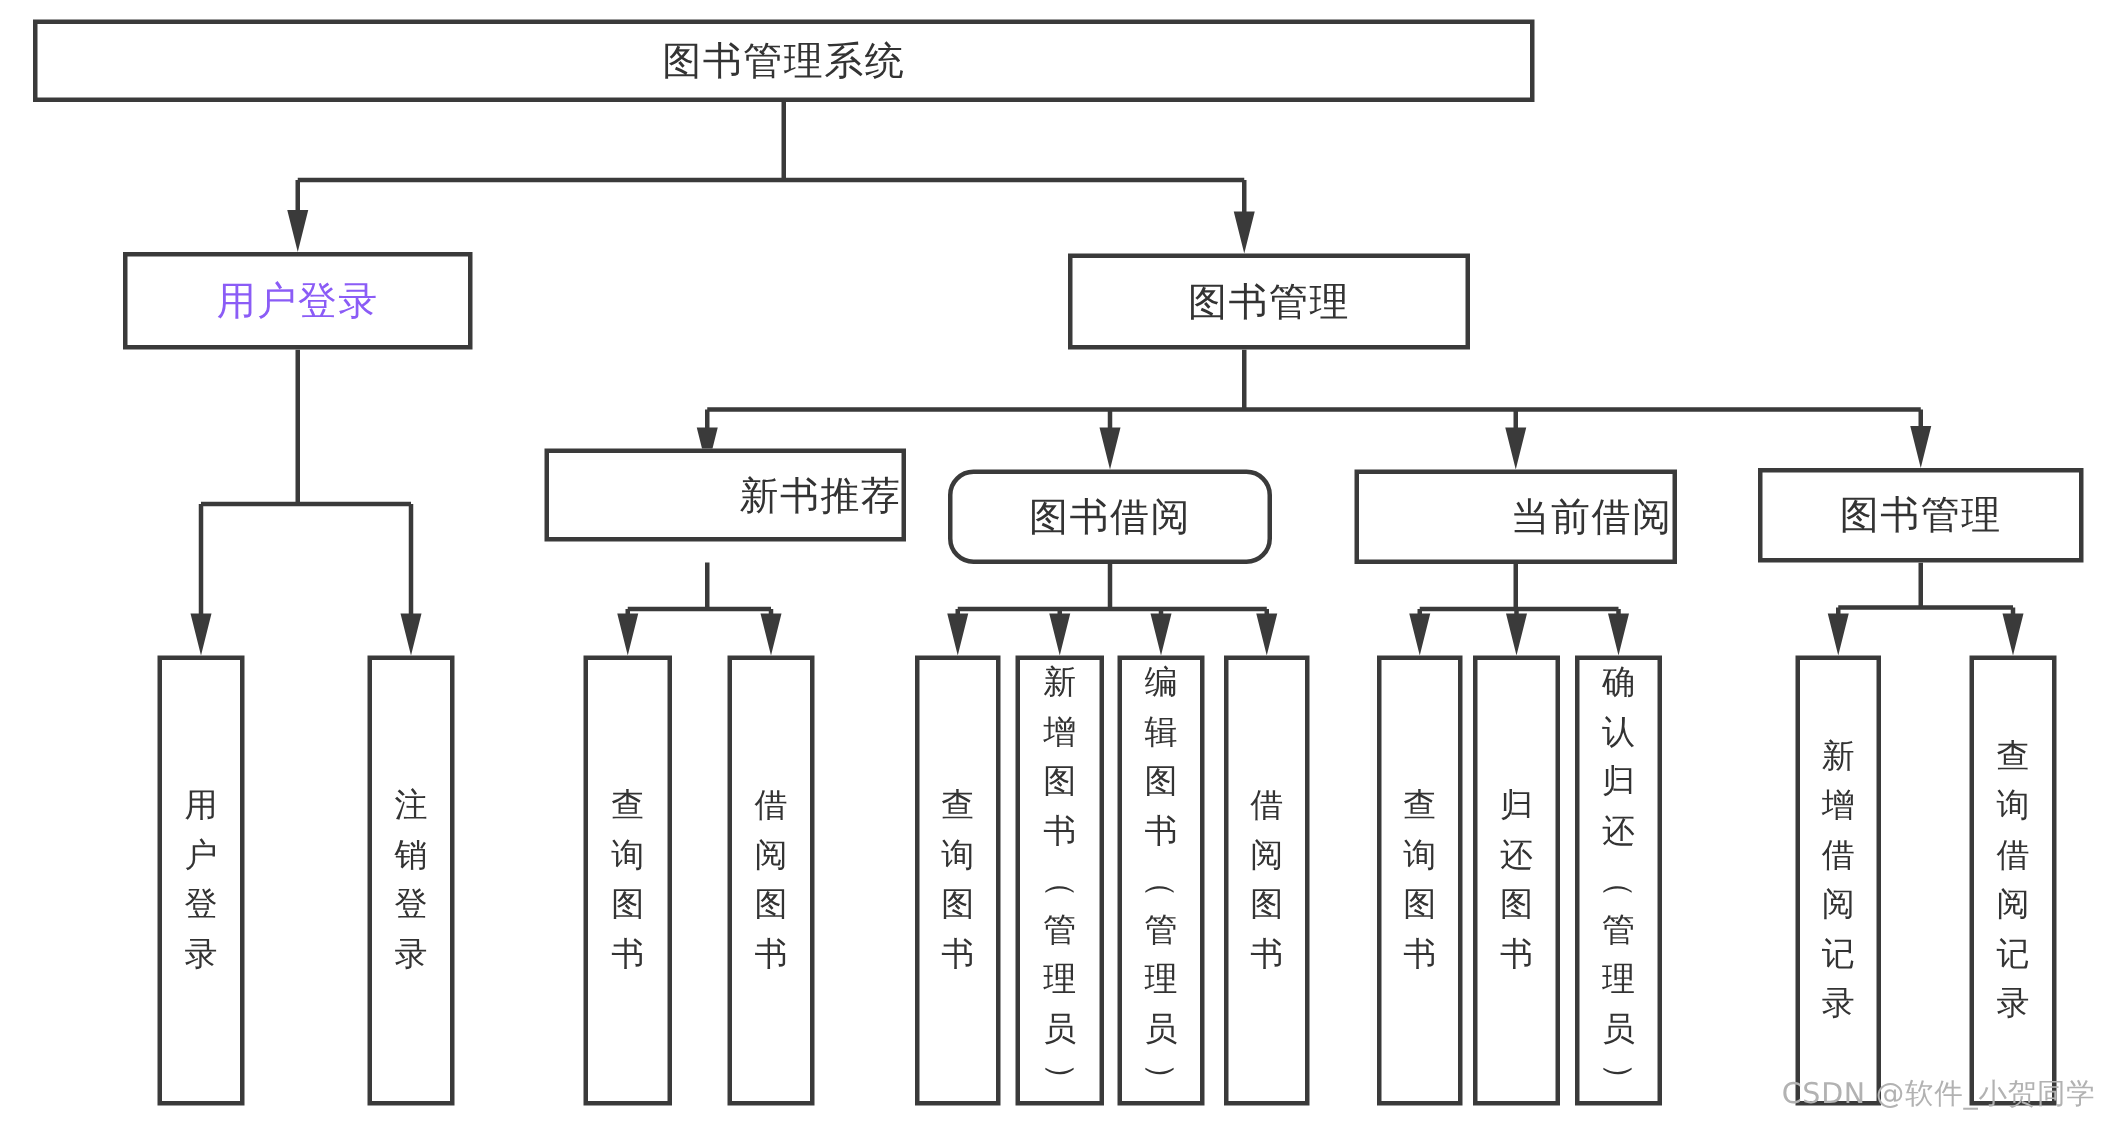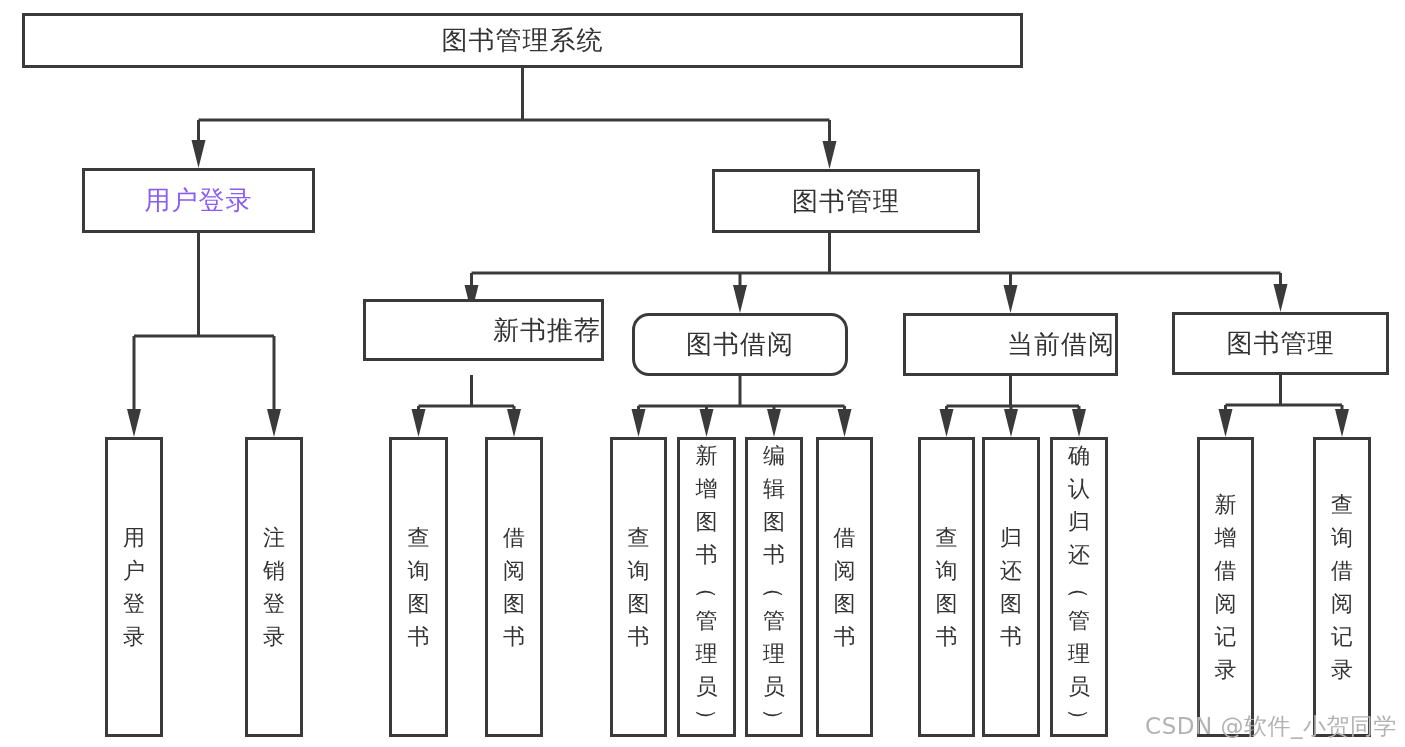--- a/index.html
+++ b/index.html
@@ -40,21 +40,21 @@
     font-size: 22px;
     text-align: center;
   }
   .node.v .ch.rot {
     transform: rotate(90deg);
   }
   .watermark {
     position: absolute;
     right: 8px;
     bottom: 5px;
-    font-size: 23px;
+    font-size: 19px;
     color: #b2b2b2;
     letter-spacing: 0.5px;
     white-space: nowrap;
   }
 </style>
 </head>
 <body>
 
 <div class="canvas">
   <svg id="connectors" width="1405" height="747" viewBox="0 0 1405 747" xmlns="http://www.w3.org/2000/svg">

